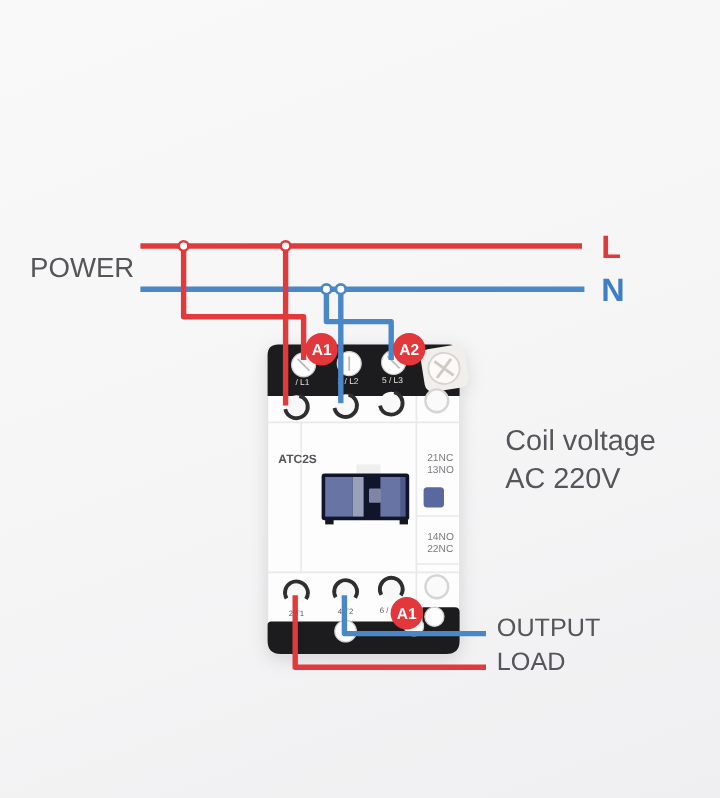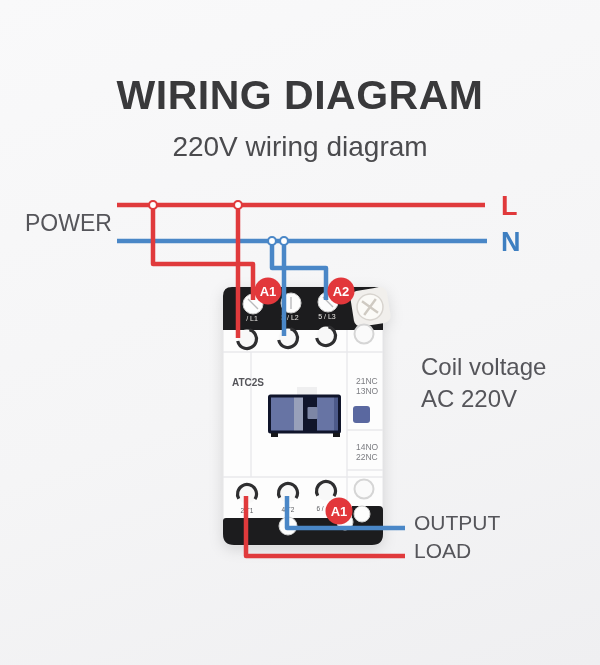--- a/index.html
+++ b/index.html
@@ -27,22 +27,20 @@
   .bandLbl{fill:#e8e6e3;font-size:7px;font-family:"Liberation Sans",sans-serif;}
   .tinyLbl{fill:#5b5c60;font-size:6.5px;font-family:"Liberation Sans",sans-serif;}
   .auxLbl{fill:#7c7d82;font-size:8.5px;font-family:"Liberation Sans",sans-serif;}
   .badgeTxt{fill:#ffffff;font-size:13px;font-weight:bold;font-family:"Liberation Sans",sans-serif;}
 </style>
 </head>
 <body>
 
 <div class="page">
 
-  <h1 class="title">WIRING DIAGRAM</h1>
-  <h2 class="subtitle">220V wiring diagram</h2>
 
   <svg class="diagram" width="600" height="665" viewBox="0 0 600 665">
 
     <g style="filter:drop-shadow(0 4px 7px rgba(0,0,0,0.12))">
 
       <rect x="223" y="287" width="160" height="258" rx="10" fill="#fdfdfd" stroke="#e4e4e6" stroke-width="1"></rect>
 
       <g stroke="#e9e9eb" stroke-width="1.4" fill="none">
         <path d="M223 352 H383"></path>
         <path d="M251 352 V477"></path>

